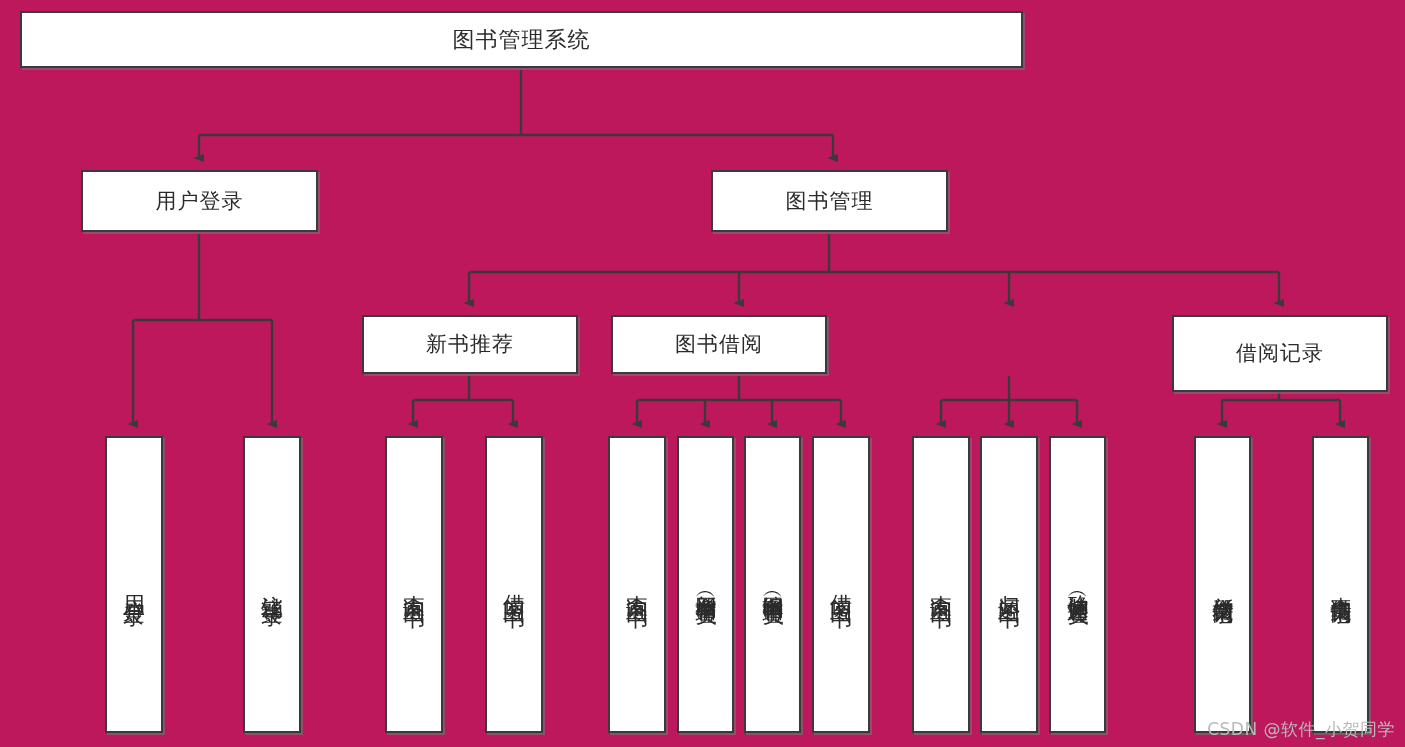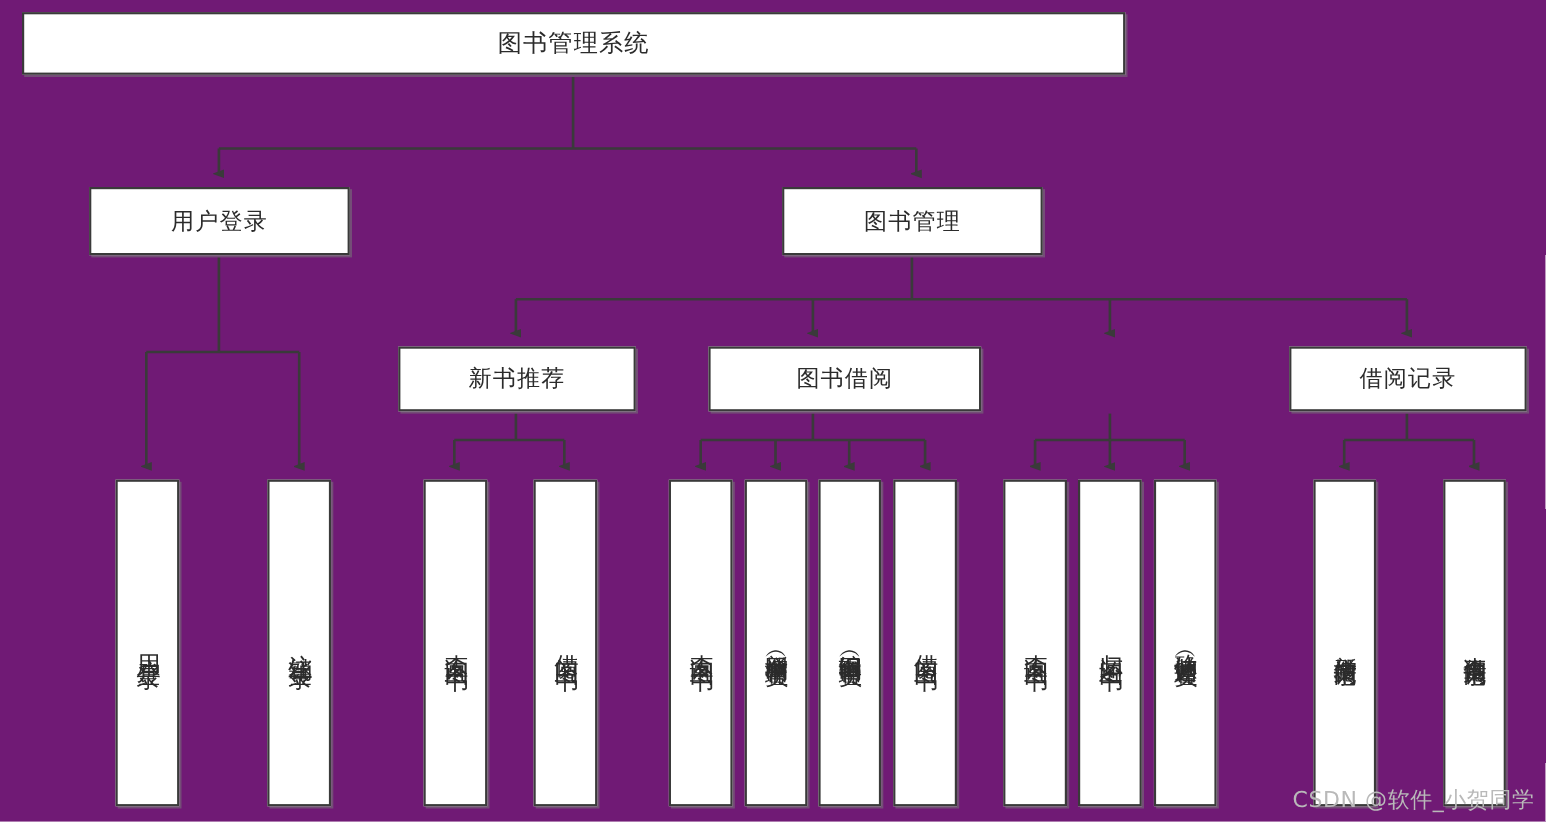--- a/index.html
+++ b/index.html
@@ -7,21 +7,21 @@
     padding: 0;
     background: #ffffff;
   }
   body {
     font-family: "DejaVu Sans", "Liberation Sans", sans-serif;
   }
   #canvas {
     position: relative;
     width: 1405px;
     height: 747px;
-    background: #701a75;
+    background: #be185d;
     overflow: hidden;
   }
   svg.connectors {
     position: absolute;
     left: 0;
     top: 0;
     width: 1405px;
     height: 747px;
     pointer-events: none;
   }
@@ -67,21 +67,21 @@
     line-height: 1;
   }
   .node.vert.tight .node-label {
     font-size: 21px;
     letter-spacing: 1.5px;
   }
   .watermark {
     position: absolute;
     right: 10px;
     bottom: 6px;
-    font-size: 20px;
+    font-size: 17px;
     color: #b9b9b9;
     letter-spacing: 0.5px;
     z-index: 3;
     white-space: nowrap;
     margin-top: 36px;
   }
 </style>
 </head>
 <body>
 
@@ -144,24 +144,24 @@
   <div class="node horiz" style="left:81px; top:170px; width:237px; height:62px;">
     <span class="node-label">用户登录</span>
   </div>
   <div class="node horiz" style="left:362px; top:315px; width:216px; height:59px;">
     <span class="node-label">新书推荐</span>
   </div>
 
   <div class="node horiz" style="left:711px; top:170px; width:237px; height:62px;">
     <span class="node-label">图书管理</span>
   </div>
-  <div class="node horiz" style="left:644px; top:315px; width:248px; height:59px;justify-content:center;">
+  <div class="node horiz" style="left:611px; top:315px; width:216px; height:59px;justify-content:center;">
     <span class="node-label">图书借阅</span>
   </div>
-  <div class="node horiz" style="left:1172px; top:315px; width:216px; height:59px;">
+  <div class="node horiz" style="left:1172px; top:315px; width:216px; height:77px;">
     <span class="node-label">借阅记录</span>
   </div>
 
   <div class="node vert" style="left:105px; top:436px; width:58px; height:297px;">
     <span class="node-label">用户登录</span>
   </div>
   <div class="node vert" style="left:243px; top:436px; width:58px; height:297px;">
     <span class="node-label">注销登录</span>
   </div>
 

